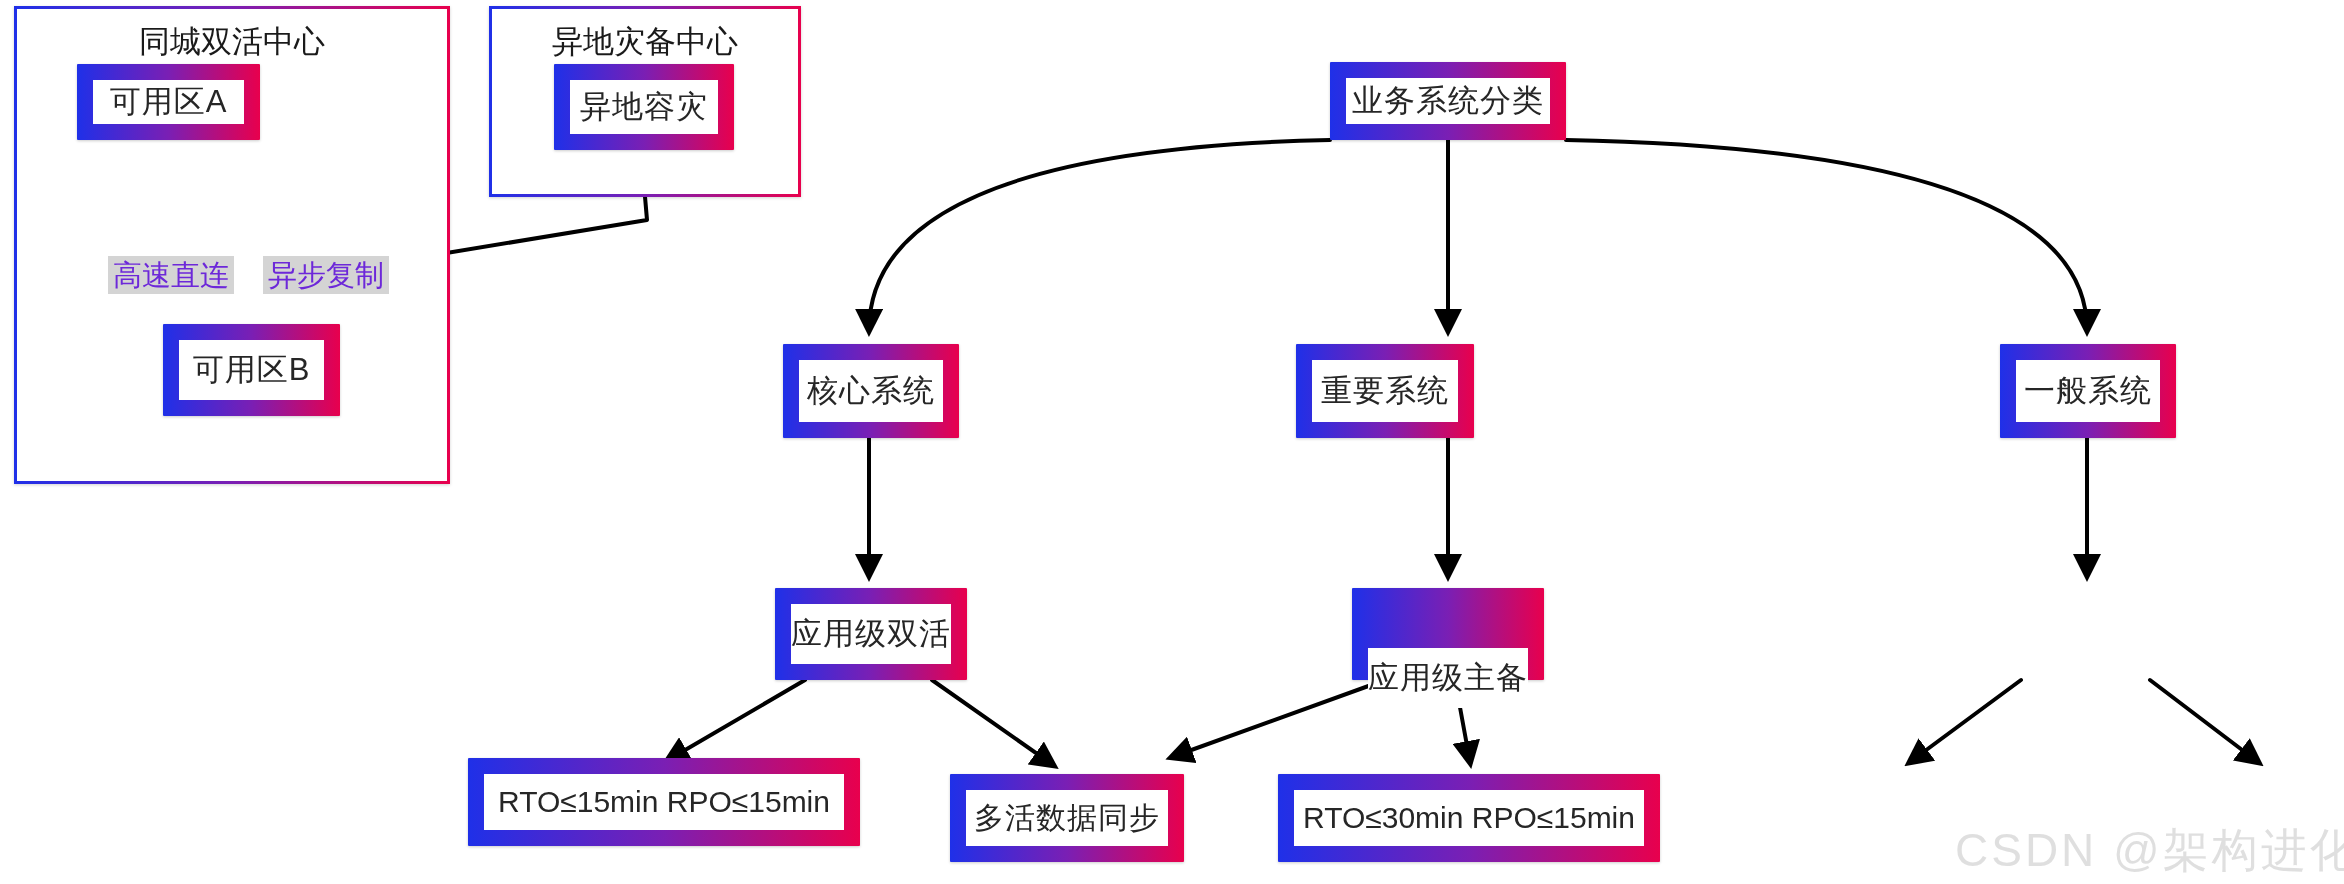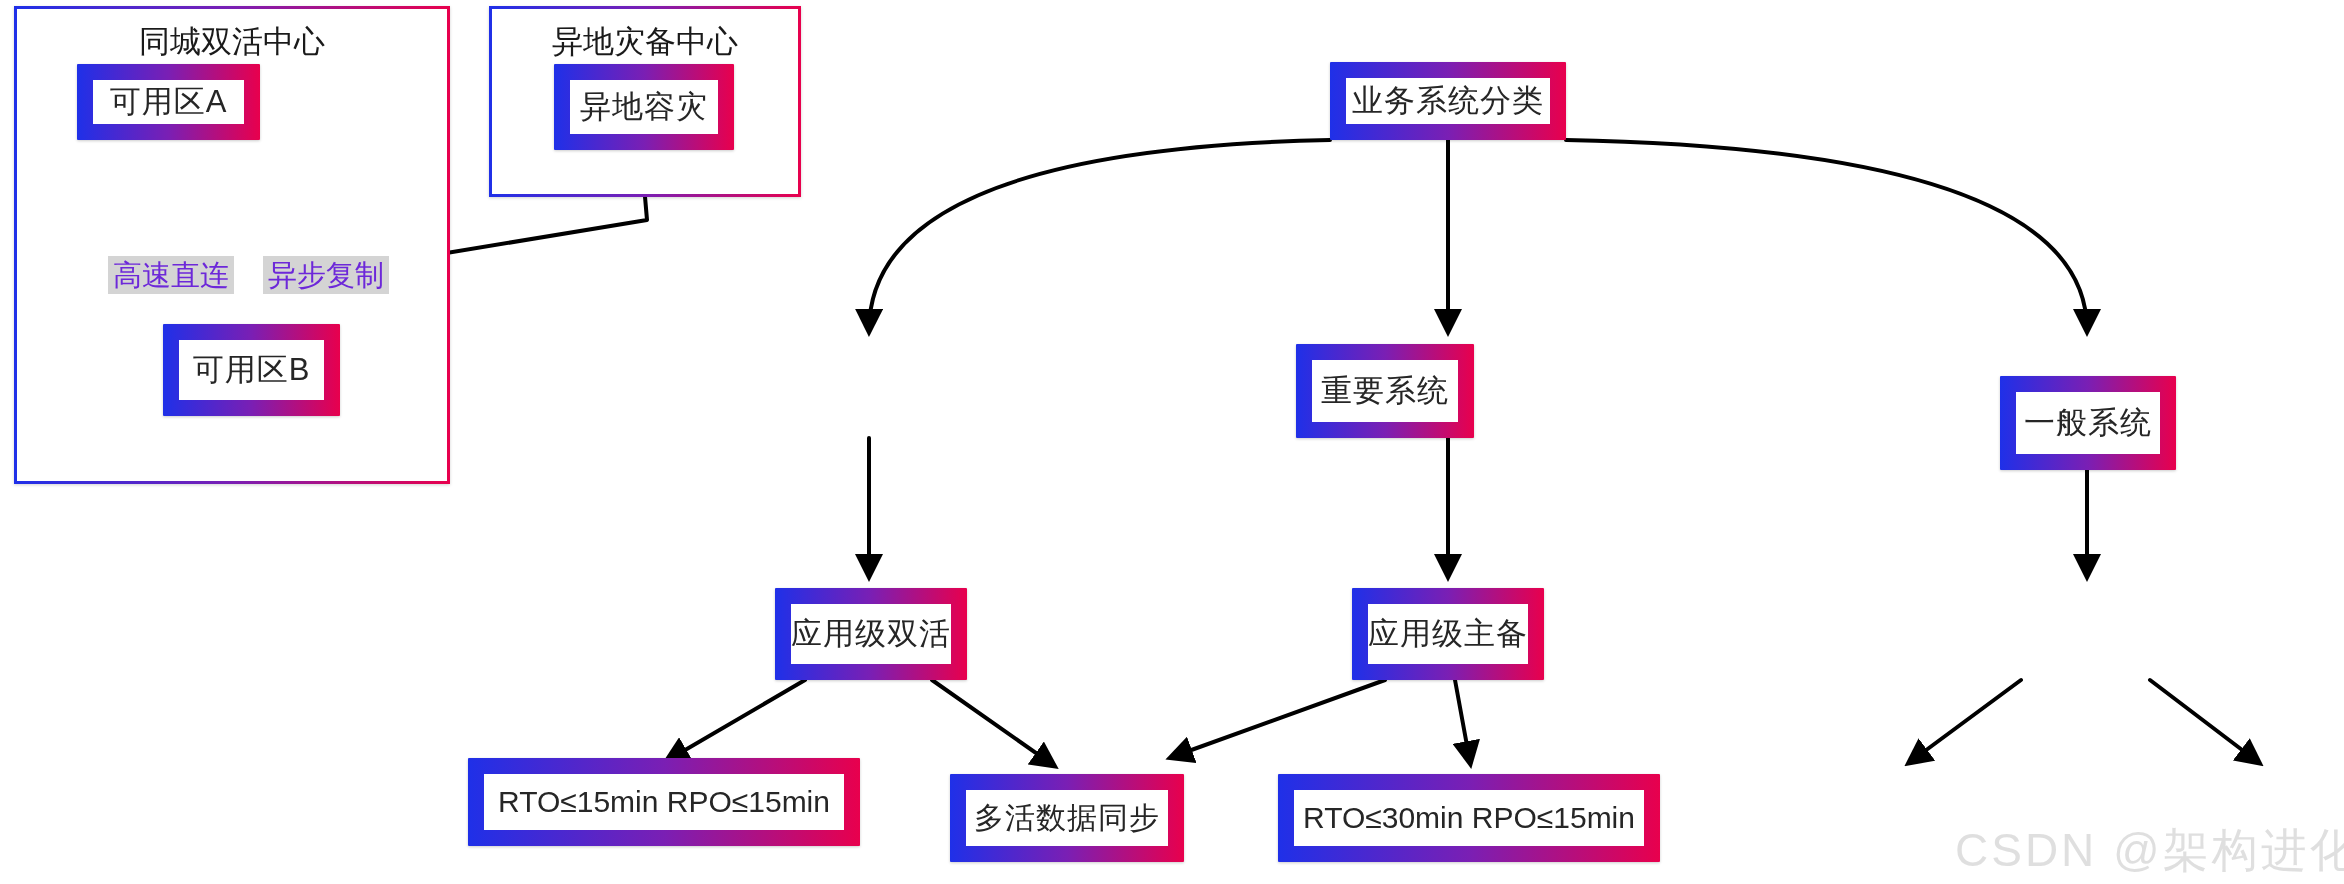--- a/index.html
+++ b/index.html
@@ -161,35 +161,38 @@
   </div>
 
   <div class="node" style="left:554px; top:64px; width:180px; height:86px;">
     <div class="inner cjk" style="font-size:31px;">异地容灾</div>
   </div>
 
   <div class="node" style="left:1330px; top:62px; width:236px; height:78px;">
     <div class="inner cjk" style="font-size:31px;">业务系统分类</div>
   </div>
 
+  <div class="node" style="left:783px; top:344px; width:176px; height:94px;">
+    <div class="inner cjk" style="font-size:31px;">核心系统</div>
+  </div>
 
   <div class="node" style="left:1296px; top:344px; width:178px; height:94px;">
     <div class="inner cjk" style="font-size:31px;">重要系统</div>
   </div>
 
-  <div class="node" style="left:2000px; top:344px; width:176px; height:94px;margin-top:32px;">
+  <div class="node" style="left:2000px; top:344px; width:176px; height:94px;">
     <div class="inner cjk" style="font-size:31px;">一般系统</div>
   </div>
 
   <div class="node" style="left:775px; top:588px; width:192px; height:92px;">
     <div class="inner cjk" style="font-size:31px;">应用级双活</div>
   </div>
 
   <div class="node" style="left:1352px; top:588px; width:192px; height:92px;">
-    <div class="inner cjk" style="font-size:31px;">应用级主备</div>
+    <div class="inner cjk" style="font-size:31px;margin-top:44px;">应用级主备</div>
   </div>
 
 
   <div class="node leaf" style="left:468px; top:758px; width:392px; height:88px;">
     <div class="inner">RTO≤15min RPO≤15min</div>
   </div>
 
   <div class="node leaf" style="left:950px; top:774px; width:234px; height:88px;">
     <div class="inner cjk">多活数据同步</div>
   </div>

